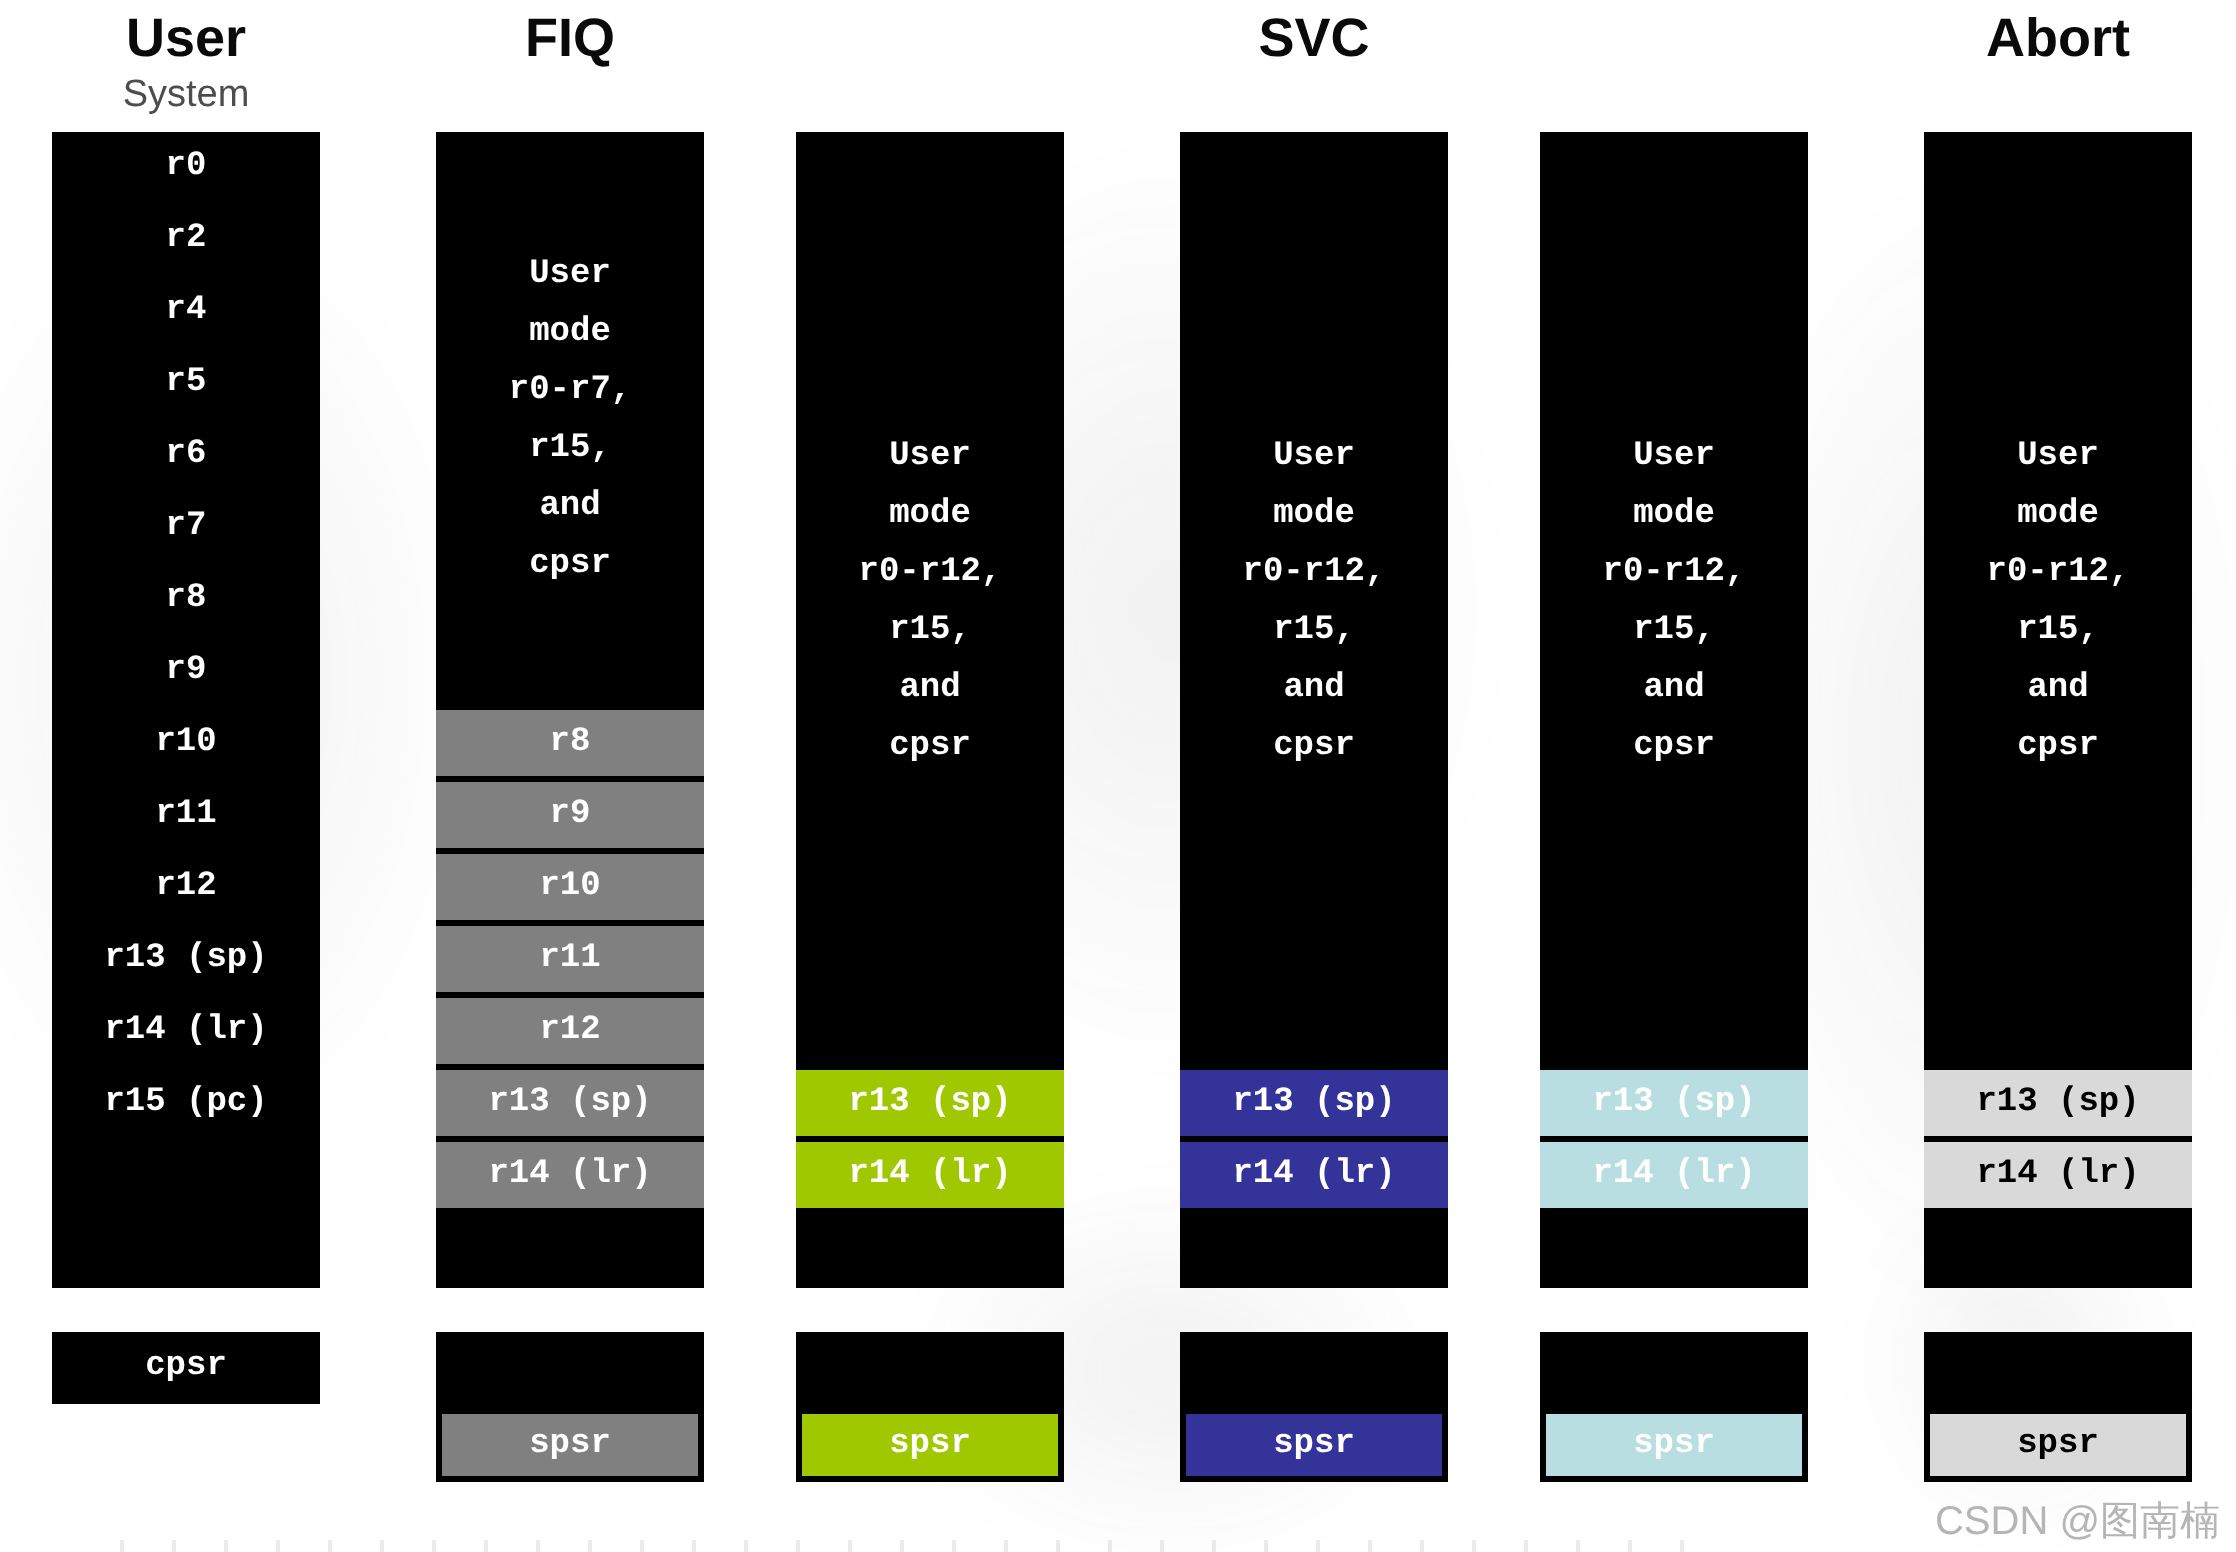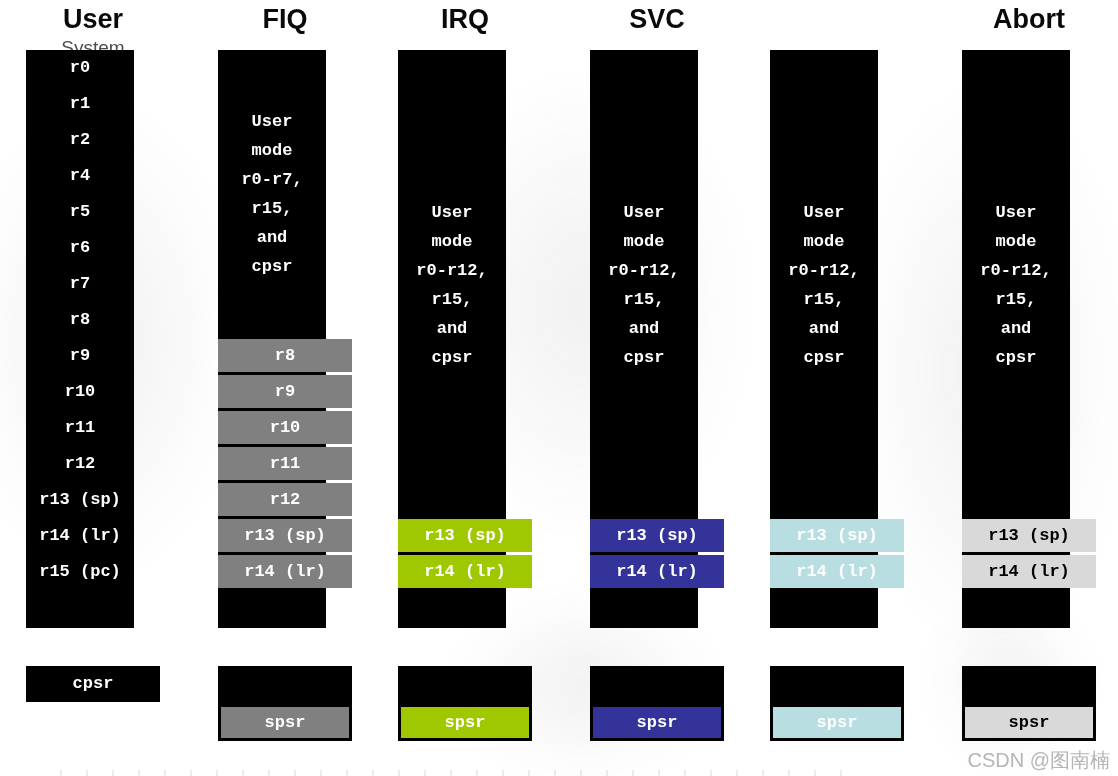--- a/index.html
+++ b/index.html
@@ -7,21 +7,21 @@
           font-family:"Liberation Sans",sans-serif;}
   
   .blob{position:absolute;border-radius:50%;filter:blur(16px);
         background:radial-gradient(closest-side,rgba(60,50,50,0.07),rgba(60,50,50,0.0));}
   
   .col{position:absolute;top:0;width:134px;height:776px;}
   .col-header{position:absolute;top:2px;left:-20px;right:-20px;text-align:center;
               font-weight:bold;font-size:27px;line-height:34px;color:#0a0a0a;}
   .col-subheader{position:absolute;top:36px;left:-20px;right:-20px;text-align:center;
                  font-size:19px;line-height:24px;color:#4d4d4d;}
-  .main-box{position:absolute;top:50px;left:0;width:108px;height:578px;background:#000;}
+  .main-box{position:absolute;top:66px;left:0;width:134px;height:578px;background:#000;}
   .reg-row{height:36px;line-height:36px;text-align:center;color:#ffffff;
            font-family:"Liberation Mono",monospace;font-weight:bold;font-size:17px;white-space:pre;}
   .shared-text{position:absolute;left:0;right:0;text-align:center;color:#ffffff;
                font-family:"Liberation Mono",monospace;font-weight:bold;font-size:17px;line-height:29px;}
   .shared-text.high{top:57px;}
   .shared-text.mid{top:148px;}
   .bank-row{position:absolute;left:0;width:134px;height:33px;line-height:33px;text-align:center;
             font-family:"Liberation Mono",monospace;font-weight:bold;font-size:17px;white-space:pre;}
   .bk8{top:289px}.bk9{top:325px}.bk10{top:361px}.bk11{top:397px}.bk12{top:433px}
   .bk13{top:469px}.bk14{top:505px}
@@ -45,21 +45,20 @@
   <div class="blob" style="left:420px;top:70px;width:330px;height:470px;"></div>
   <div class="blob" style="left:850px;top:80px;width:280px;height:580px;"></div>
   <div class="blob" style="left:450px;top:590px;width:270px;height:190px;"></div>
   <div class="blob" style="left:930px;top:590px;width:160px;height:180px;"></div>
 
   <div class="col" style="left:26px">
     <div class="col-header">User</div>
     <div class="col-subheader">System</div>
     <div class="main-box">
       <div class="reg-row">r0</div>
-      <div class="reg-row">r1</div>
       <div class="reg-row">r2</div>
       <div class="reg-row">r4</div>
       <div class="reg-row">r5</div>
       <div class="reg-row">r6</div>
       <div class="reg-row">r7</div>
       <div class="reg-row">r8</div>
       <div class="reg-row">r9</div>
       <div class="reg-row">r10</div>
       <div class="reg-row">r11</div>
       <div class="reg-row">r12</div>
@@ -88,21 +87,20 @@
       <div class="bank-row bk12" style="background: rgb(128, 128, 128); color: rgb(255, 255, 255);">r12</div>
       <div class="bank-row bk13" style="background: rgb(128, 128, 128); color: rgb(255, 255, 255);">r13 (sp)</div>
       <div class="bank-row bk14" style="background: rgb(128, 128, 128); color: rgb(255, 255, 255);">r14 (lr)</div>
     </div>
     <div class="status-box spsr">
       <div class="spsr-chip" style="background: rgb(128, 128, 128); color: rgb(255, 255, 255);">spsr</div>
     </div>
   </div>
 
   <div class="col" style="left:398px">
-    <div class="col-header">IRQ</div>
     <div class="main-box">
       <div class="shared-text mid">
         <div>User</div>
         <div>mode</div>
         <div>r0-r12,</div>
         <div>r15,</div>
         <div>and</div>
         <div>cpsr</div>
       </div>
       <div class="bank-row bk13" style="background: rgb(160, 200, 0); color: rgb(255, 255, 255);">r13 (sp)</div>

